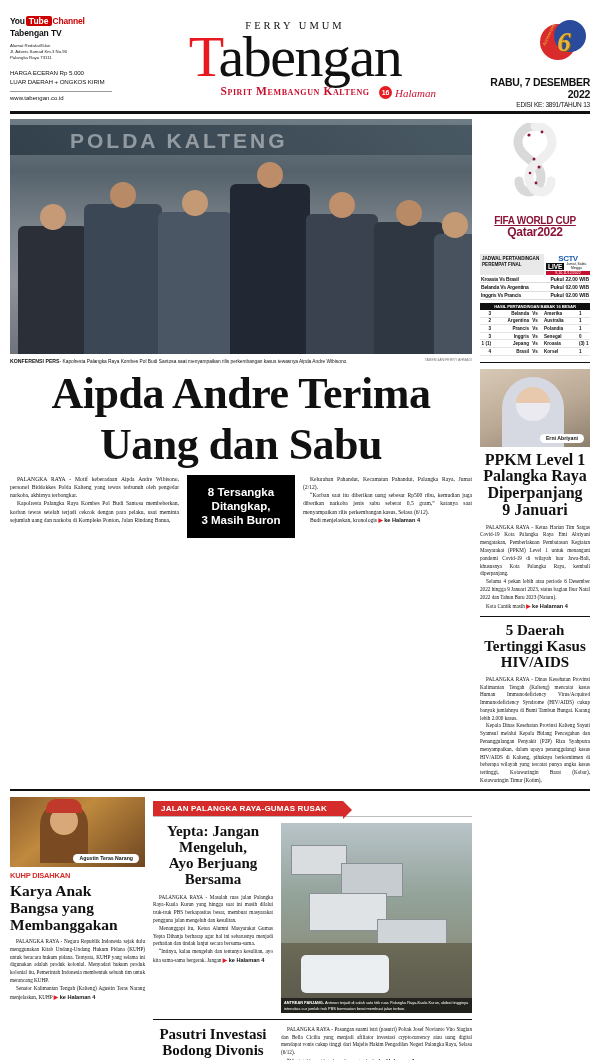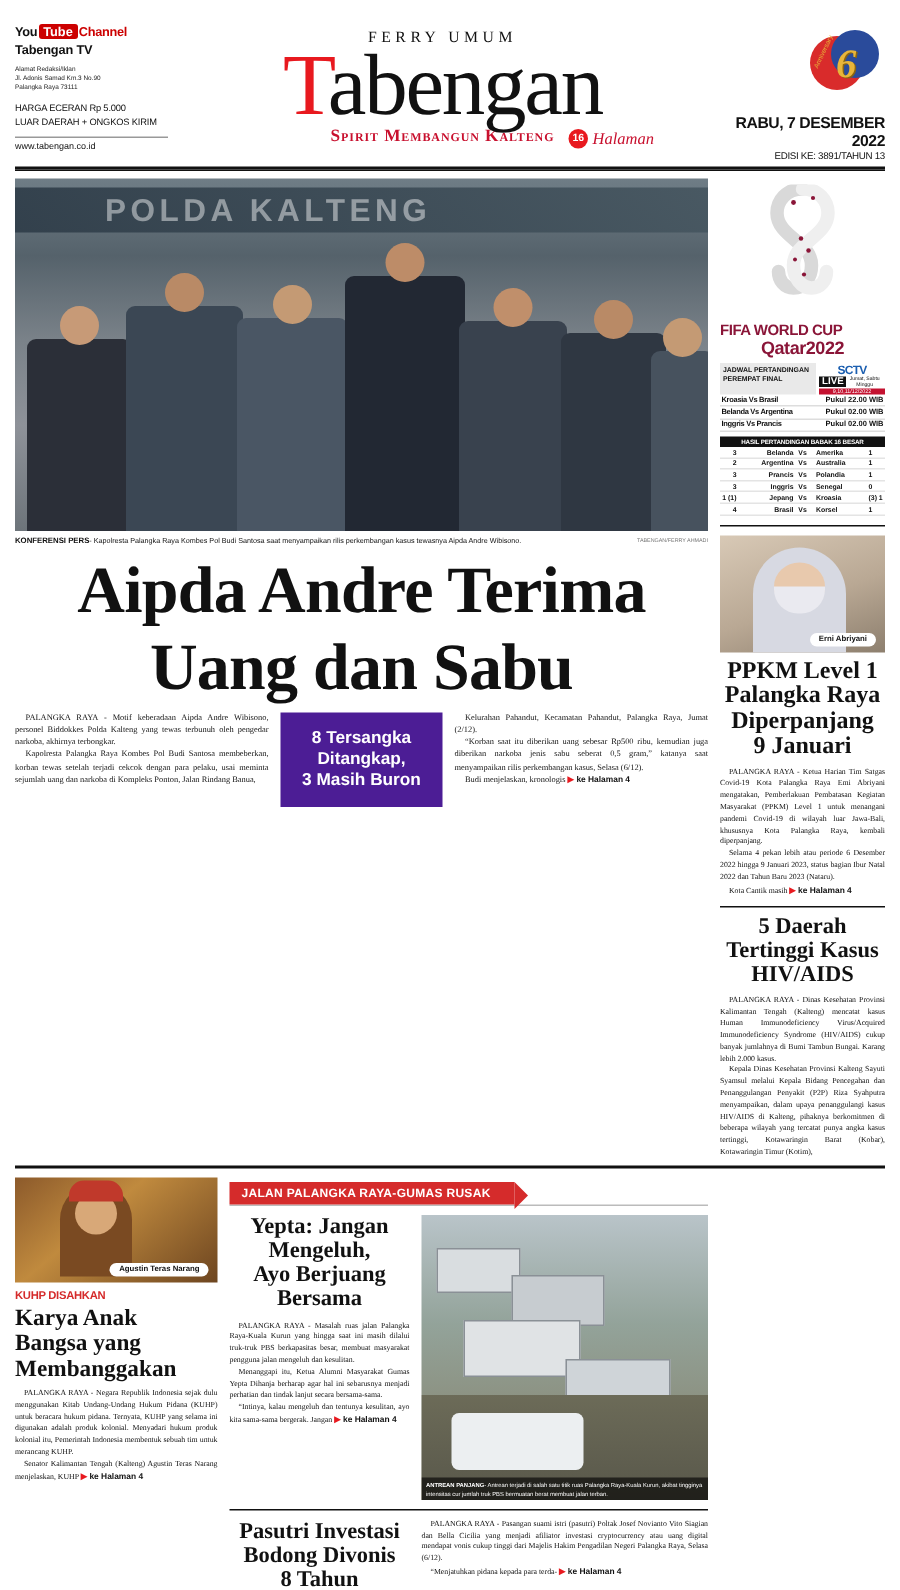--- a/index.html
+++ b/index.html
@@ -61,36 +61,36 @@
   .photo-cap { display: flex; justify-content: space-between; align-items: flex-start; padding-top: 4px; }
   .cap-text { font-family: "Liberation Sans", sans-serif; font-size: 4.8px; line-height: 1.3; color: #111; }
   .cap-text b { font-size: 5.2px; }
   .cap-credit { font-family: "Liberation Sans", sans-serif; font-size: 3.6px; color: #777; white-space: nowrap; padding-left:6px;}
 
   
   .lead-head { text-align: center; font-size: 44px; line-height: 0.97; font-weight: bold; letter-spacing: -0.5px; margin: 8px 0 2px; }
   .lead-body { display: flex; gap: 8px; margin-top: 8px; }
   .lb-col { flex: 1; font-size: 5.6px; line-height: 1.48; text-align: justify; }
   .lb-col p { text-indent: 7px; }
-  .callout { width: 108px; background: #4c1d95; color: #fff; font-family: "Liberation Sans", sans-serif;
+  .callout { width: 108px; background: #000000; color: #fff; font-family: "Liberation Sans", sans-serif;
     font-size: 11.5px; font-weight: bold; line-height: 1.25; text-align: center; padding: 10px 4px; }
   .jump { font-family: "Liberation Sans", sans-serif; font-weight: bold; font-size: 5.6px; color: #111; white-space: nowrap; }
   .jump .arrow { color: #e8191f; }
 
   
   .hr-thin { border-top: 1px solid #111; margin: 6px 0; }
   .hr-thick { border-top: 2px solid #111; margin: 6px 0; }
 
   
   .side-box { width: 110px; }
   .wc-logo { width: 100%; height: 96px; position: relative; background: #fff; }
   .wc-swirl { position: absolute; left: 50%; top: 4px; transform: translateX(-50%); width: 46px; height: 74px; }
-  .wc-title { font-family: "Liberation Sans", sans-serif; font-weight: bold; font-size: 10px; color: #8a1538; letter-spacing: -0.3px; }
+  .wc-title { font-family: "Liberation Sans", sans-serif; text-align: center; font-weight: bold; font-size: 10px; color: #8a1538; letter-spacing: -0.3px; text-decoration: underline; }
   .wc-title2 { font-family: "Liberation Sans", sans-serif; text-align: center; font-weight: bold; font-size: 12px; color: #8a1538; letter-spacing: -0.3px; margin-top: -1px;}
-  .sched-head { display: flex; align-items: stretch; gap: 2px; margin-top: 3px; }
+  .sched-head { display: flex; align-items: stretch; gap: 2px; margin-top: 15px; }
   .sched-label { flex: 1; background: #e9e9e9; font-family: "Liberation Sans", sans-serif; font-size: 4.6px; font-weight: bold; line-height: 1.25; padding: 2px 2px; color:#111; }
   .sctv { width: 44px; text-align: center; }
   .sctv-logo { font-family: "Liberation Sans", sans-serif; font-size: 8px; font-weight: bold; color: #1c5fb0; letter-spacing: -0.5px; }
   .sctv-live { display: flex; align-items: center; gap: 2px; }
   .live-badge { background: #111; color: #fff; font-family: "Liberation Sans", sans-serif; font-size: 6.5px; font-weight: bold; padding: 0 2px; }
   .live-days { font-family: "Liberation Sans", sans-serif; font-size: 3.4px; line-height: 1.15; }
   .live-date { background: #c41230; color: #fff; font-family: "Liberation Sans", sans-serif; font-size: 3.6px; text-align: center; }
   .match-row { display: flex; justify-content: space-between; font-family: "Liberation Sans", sans-serif; font-size: 5px; font-weight: bold; padding: 0.7px 1px; border-bottom: 1px solid #ddd;}
   .match-row .tm { letter-spacing: -0.2px; }
   .res-head { background: #111; color:#fff; font-family:"Liberation Sans", sans-serif; font-size:4.2px; font-weight:bold; text-align:center; padding:1px; margin-top:3px; letter-spacing:-0.1px;}

